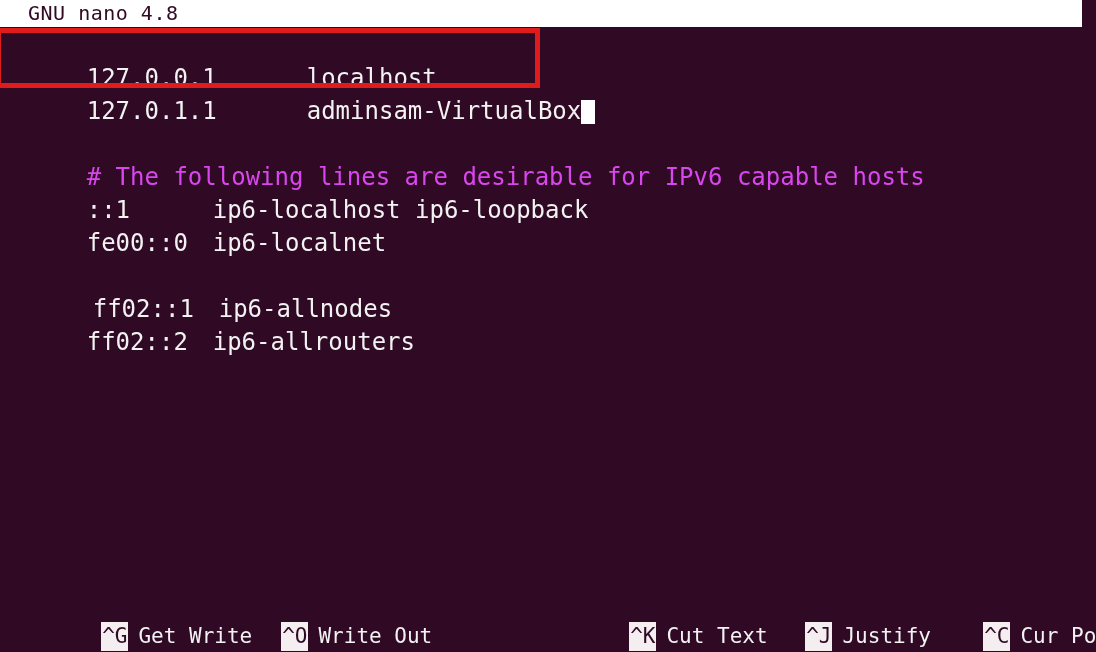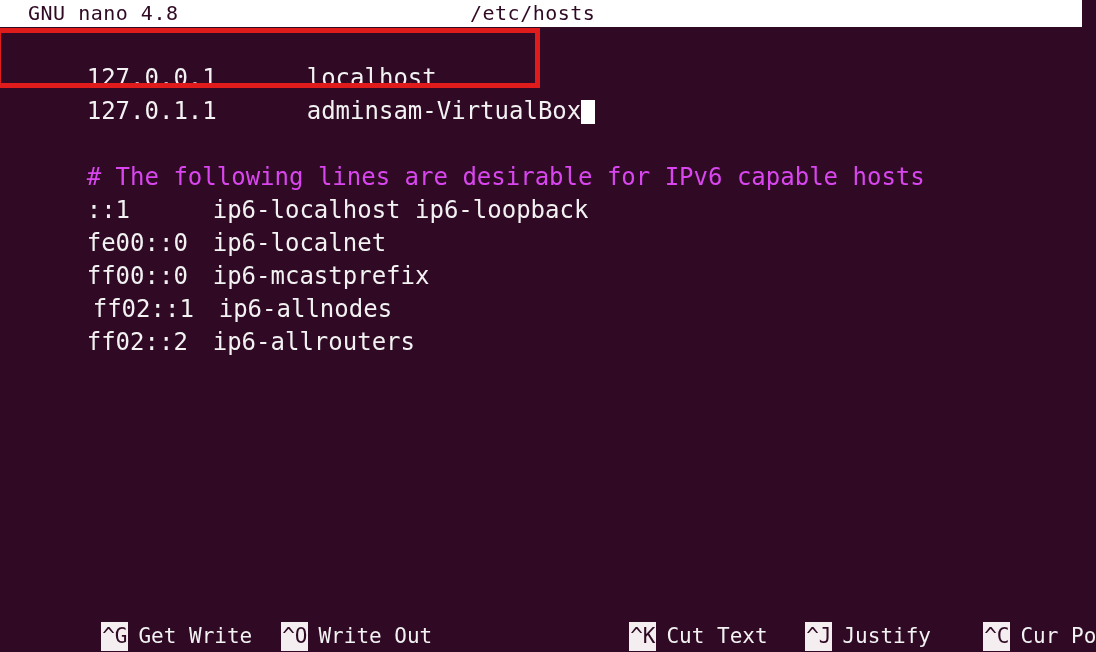--- a/index.html
+++ b/index.html
@@ -152,21 +152,20 @@
     padding-left: 10px;
   }
 </style>
 </head>
 <body>
 
 <div id="app">
 
   <div class="titlebar">
     <span class="tb-app">GNU nano 4.8</span>
-    <span class="tb-file">/etc/hosts</span>
   </div>
 
   <div class="editor">
 
     <div class="line" style="top:2px;">
       <span class="col txt-default" style="width:220px;">127.0.0.1</span><span class="col txt-default">localhost</span>
     </div>
 
     <div class="line" style="top:35px;">
       <span class="col txt-default" style="width:220px;">127.0.1.1</span><span class="col txt-default">adminsam-VirtualBox</span><span class="cursor"></span>
@@ -181,23 +180,20 @@
     </div>
 
     <div class="line" style="top:134px;">
       <span class="col txt-default" style="width:126px;">::1</span><span class="col txt-default">ip6-localhost ip6-loopback</span>
     </div>
 
     <div class="line" style="top:167px;">
       <span class="col txt-default" style="width:126px;">fe00::0</span><span class="col txt-default">ip6-localnet</span>
     </div>
 
-    <div class="line" style="top:200px;">
-      <span class="col txt-default" style="width:126px;">ff00::0</span><span class="col txt-default">ip6-mcastprefix</span>
-    </div>
 
     <div class="line" style="top:233px;">
       <span class="col txt-default" style="width:126px;margin-left:6px;">ff02::1</span><span class="col txt-default">ip6-allnodes</span>
     </div>
 
     <div class="line" style="top:266px;">
       <span class="col txt-default" style="width:126px;">ff02::2</span><span class="col txt-default">ip6-allrouters</span>
     </div>
 
   </div>

